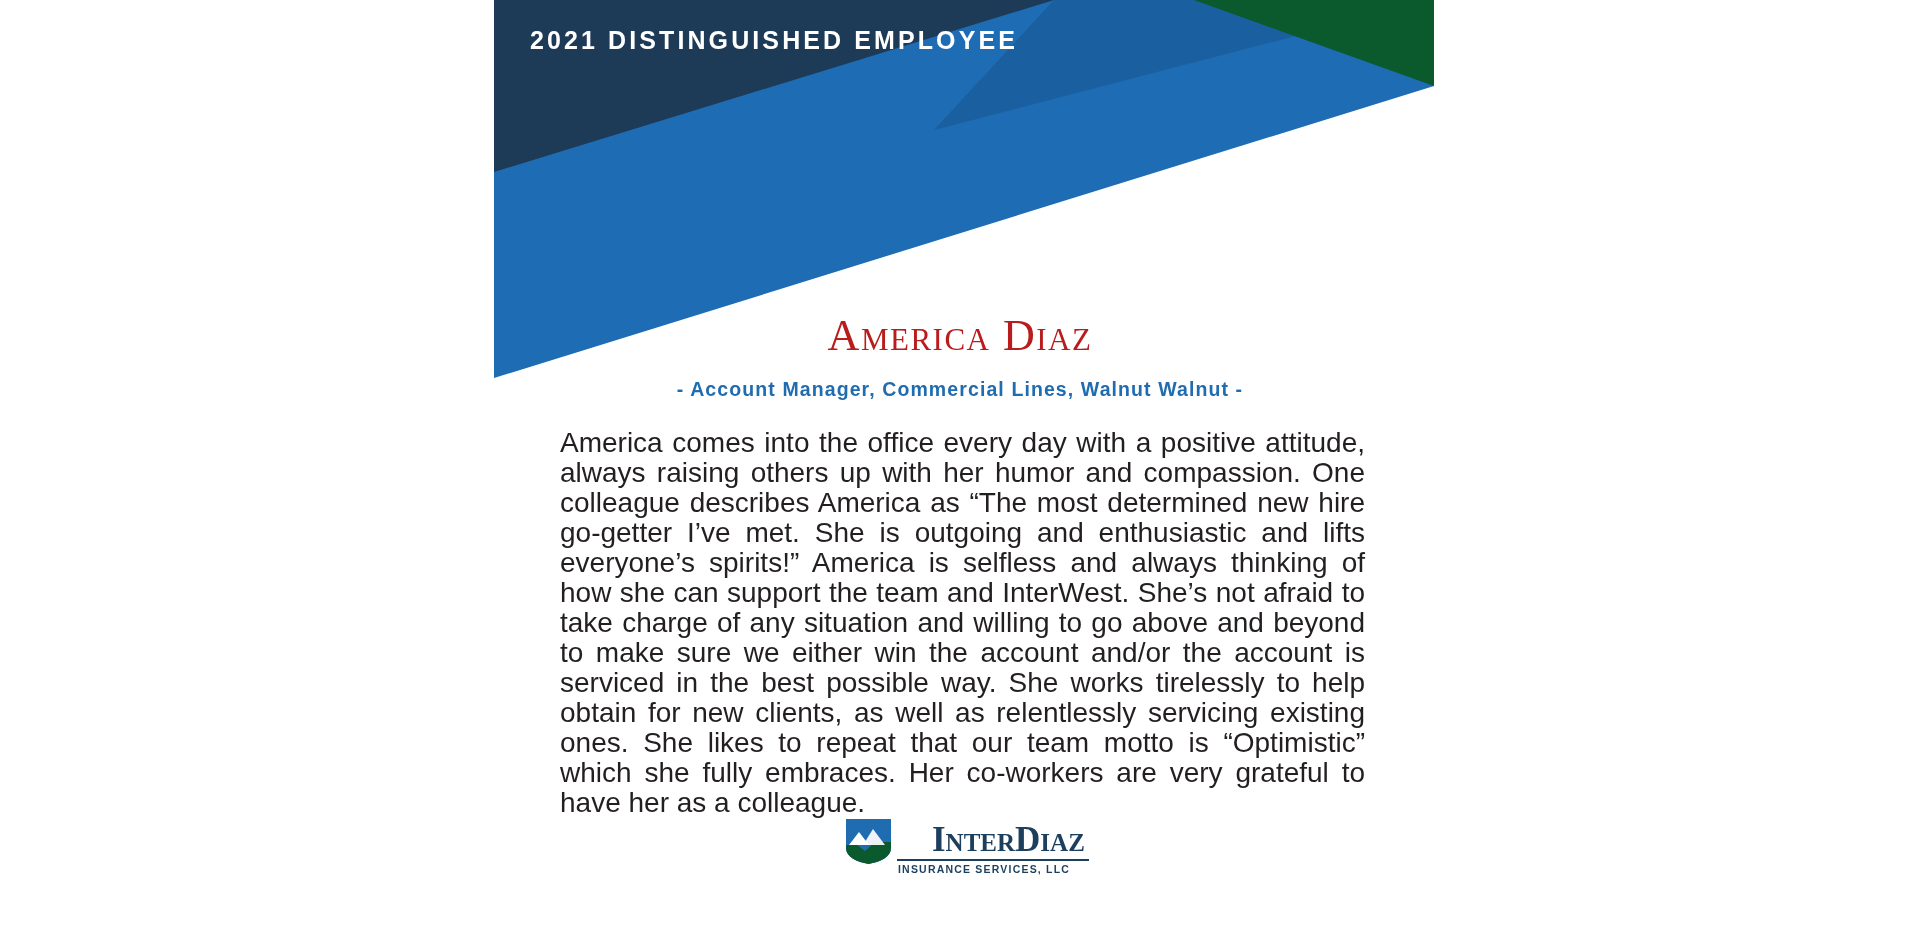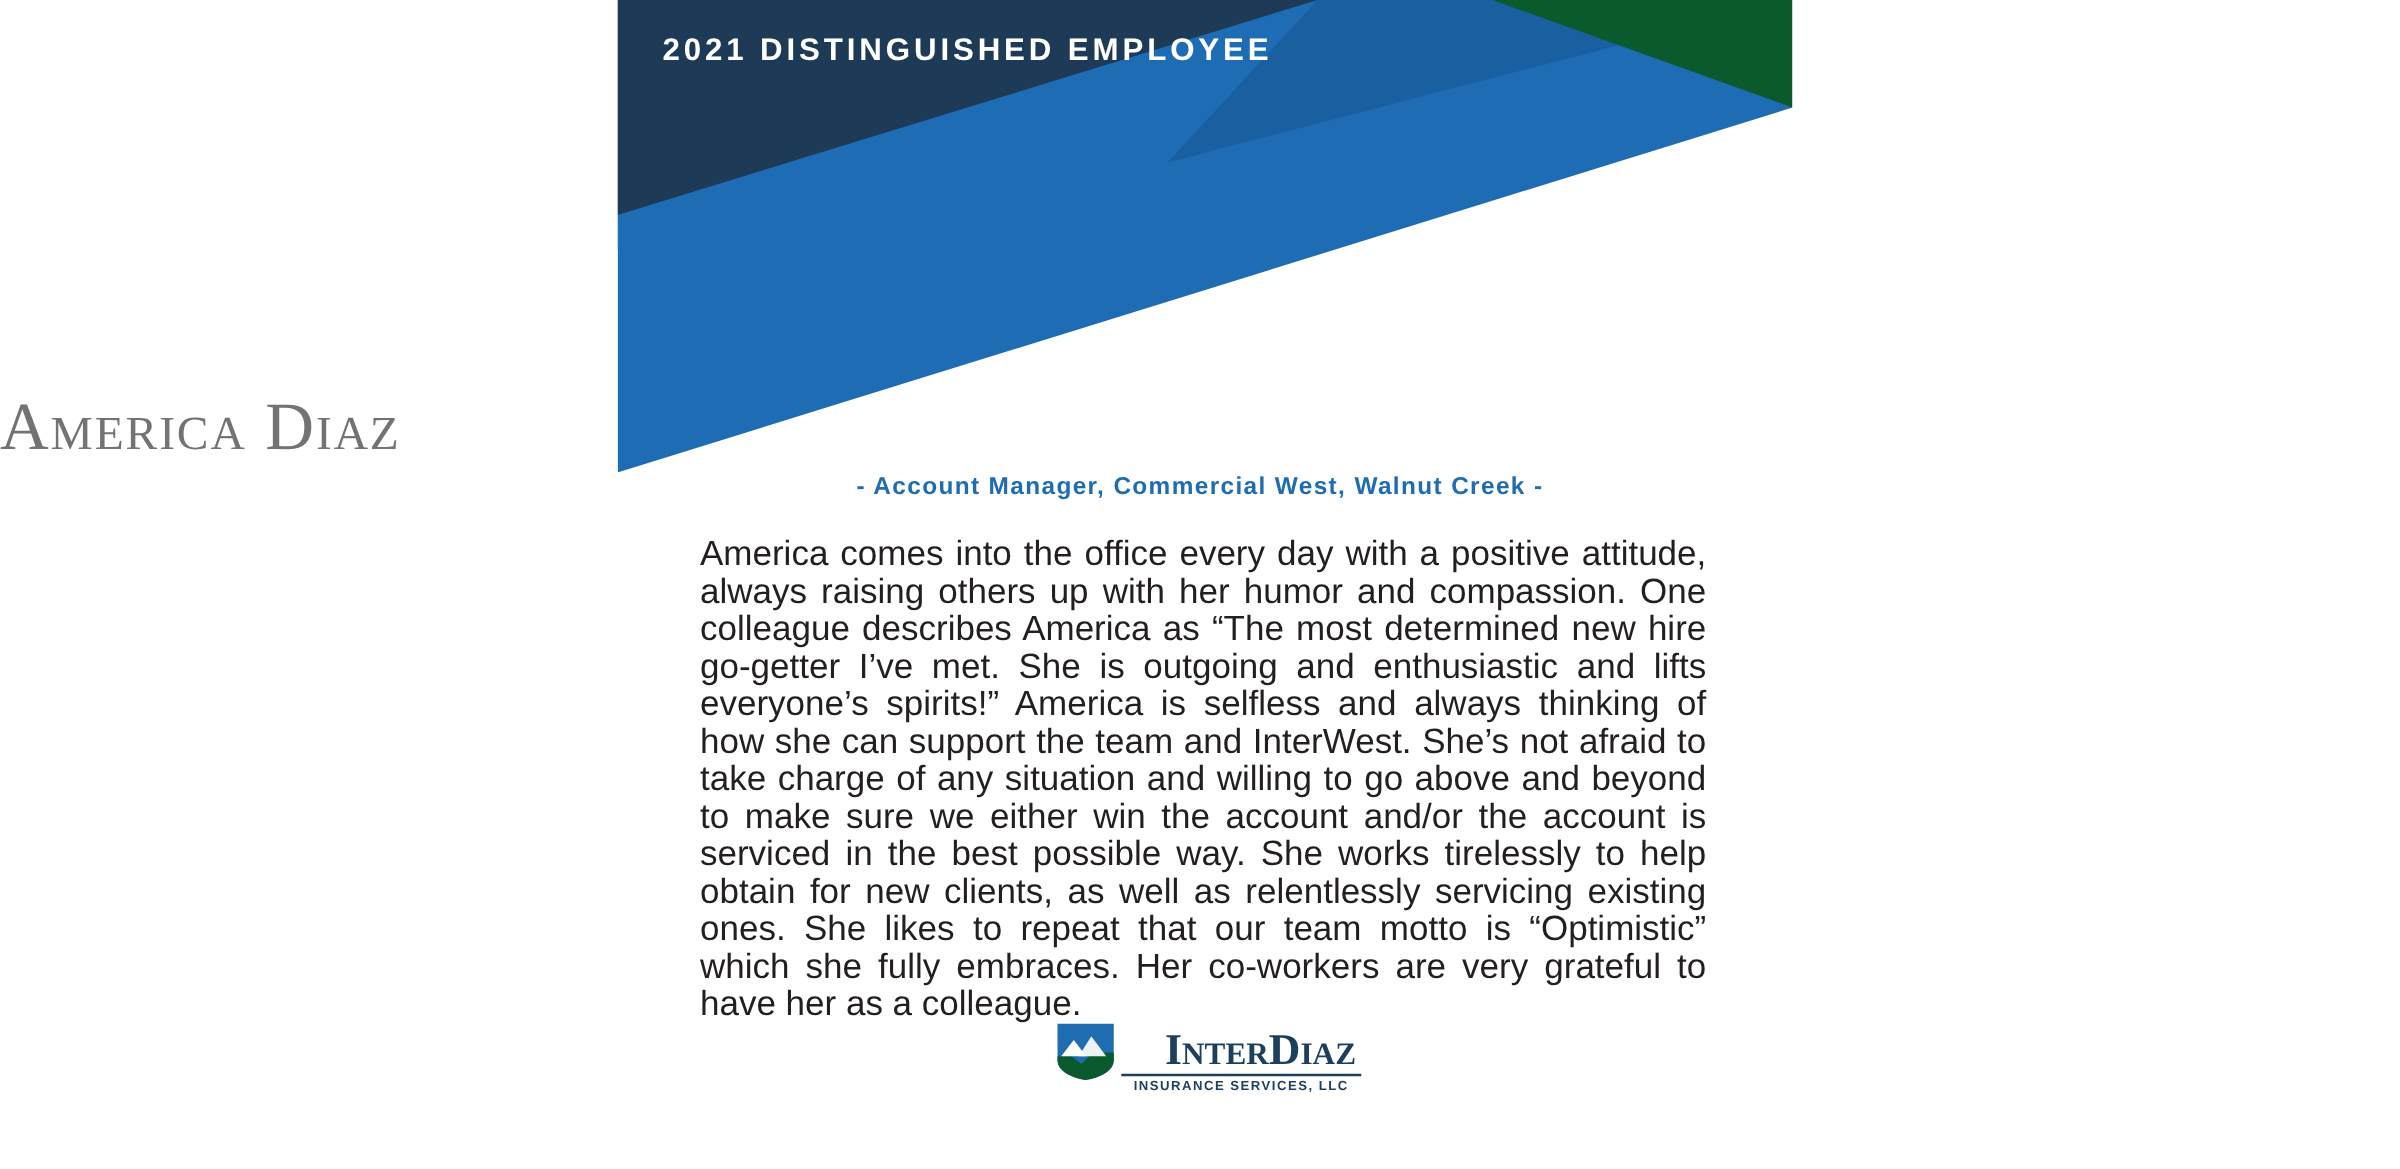--- a/index.html
+++ b/index.html
@@ -45,25 +45,26 @@
     letter-spacing: 3.1px;
     white-space: nowrap;
   }
 
   
   #name {
     position: absolute;
     left: 0;
     top: 310px;
     width: 1920px;
+    text-align: center;
     font-family: "Liberation Serif", serif;
-    font-size: 54px;
+    font-size: 44px;
     font-variant: small-caps;
     letter-spacing: 1.5px;
-    color: #737373;
+    color: #b91c1c;
     white-space: nowrap;
   }
   #role {
     position: absolute;
     left: 0;
     top: 378px;
     width: 1920px;
     text-align: center;
     font-family: "Liberation Sans", sans-serif;
     font-size: 19.5px;
@@ -114,21 +115,20 @@
     color: #1c3f5e;
     white-space: nowrap;
   }
   #logo-word .word-inter { color: #1c3f5e; margin-left: 35px; }
   #logo-word .word-west { color: #1c3f5e; }
   #logo-sub {
     position: absolute;
     left: 53px;
     top: 45px;
     width: 190px;
-    text-align: center;
     font-family: "Liberation Sans", sans-serif;
     font-size: 10.5px;
     font-weight: bold;
     letter-spacing: 1.2px;
     color: #1c3f5e;
     white-space: nowrap;
   }
   #logo-rule {
     position: absolute;
     left: 52px;
@@ -154,21 +154,21 @@
 
       <polygon points="560,0 940,0 440,130" fill="#1a5fa0"></polygon>
 
       <polygon points="700,0 940,0 940,86" fill="#0a5a2e"></polygon>
     </svg>
     <div id="banner-title">2021 DISTINGUISHED EMPLOYEE</div>
   </div>
 
   <div id="name">America Diaz</div>
 
-  <div id="role">- Account Manager, Commercial West, Walnut Creek -</div>
+  <div id="role">- Account Manager, Commercial Lines, Walnut Walnut -</div>
 
   <div id="body-text">America comes into the office every day with a positive attitude, always raising others up with her humor and compassion.  One colleague describes America as “The most determined new hire go-getter I’ve met. She is outgoing and enthusiastic and lifts everyone’s spirits!” America is selfless and always thinking of how she can support the team and InterWest. She’s not afraid to take charge of any situation and willing to go above and beyond to make sure we either win the account and/or the account is serviced in the best possible way. She works tirelessly to help obtain for new clients, as well as relentlessly servicing existing ones. She likes to repeat that our team motto is “Optimistic” which she fully embraces. Her co-workers are very grateful to have her as a colleague.</div>
 
   <div id="logo">
     <svg id="logo-mark" viewBox="0 0 47 47" xmlns="http://www.w3.org/2000/svg">
       <path d="M1,1 H46 V30 C46,39 35,44 23.5,46 C12,44 1,39 1,30 Z" fill="#1f6cb0"></path>
       <path d="M1,30 C1,39 12,44 23.5,46 C35,44 46,39 46,30 L46,24 L30,24 L20,33 L12,27 L1,27 Z" fill="#0a5a2e"></path>
       <path d="M4,27 L14,14 L24,27 Z" fill="#ffffff"></path>
       <path d="M18,27 L28,11 L40,27 Z" fill="#ffffff" opacity="0.92"></path>
     </svg>

